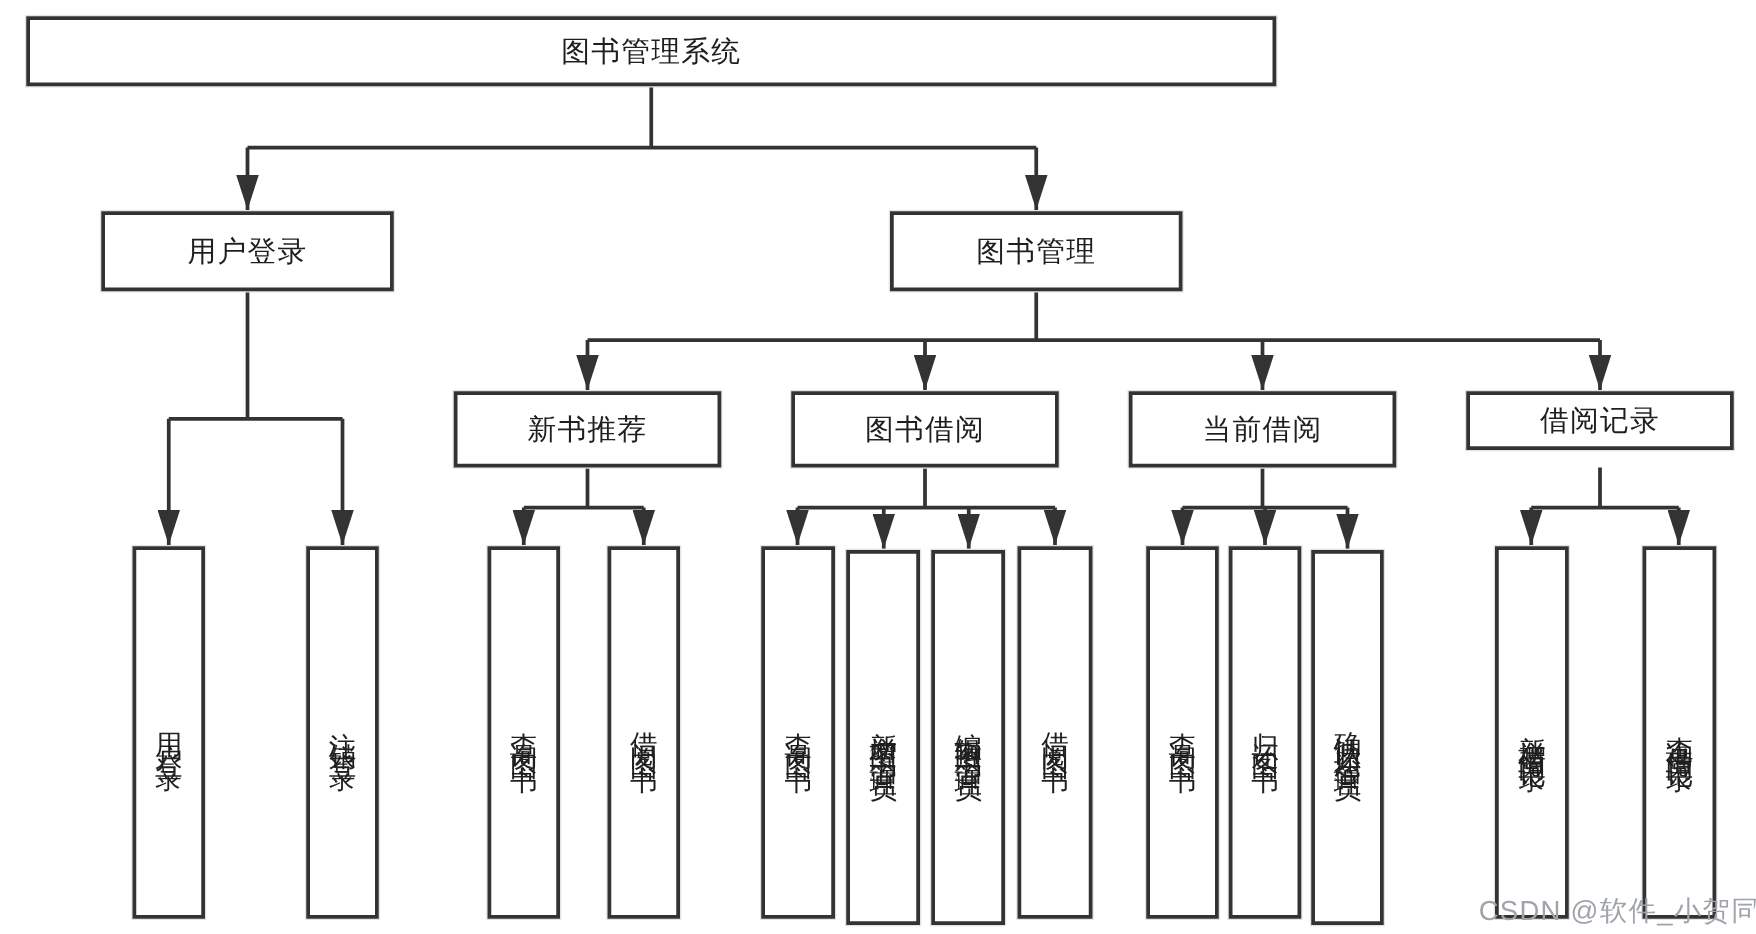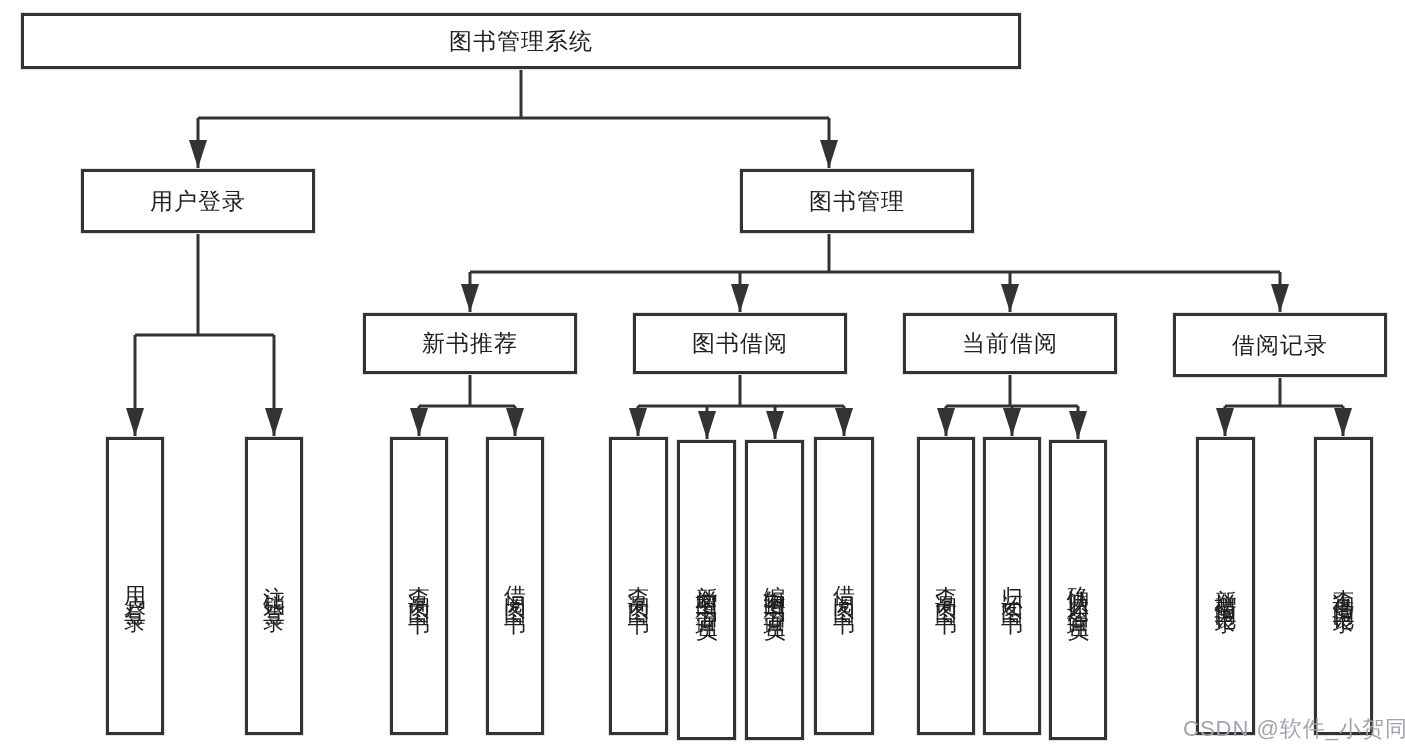--- a/index.html
+++ b/index.html
@@ -1,18 +1,18 @@
 <!DOCTYPE html>
 <html><head>
 <meta charset="utf-8">
 <style>
   html,body{margin:0;padding:0;background:#fff;}
   body{font-family:"Liberation Sans","DejaVu Sans",sans-serif;}
   .canvas{
-    position:relative;width:1405px;height:747px;background:#ffffff;overflow:hidden;
+    position:relative;width:1405px;height:747px;background:#ffffff;overflow:hidden;border-radius:29px;
   }
   .connectors{position:absolute;left:0;top:0;width:1405px;height:747px;z-index:1;}
   .node{
     position:absolute;z-index:2;background:#ffffff;
     border:3px solid #333333;box-sizing:border-box;
     display:flex;align-items:center;justify-content:center;
     color:#1f1f1f;box-shadow:0 0 0 1px #e3e3e3;
   }
   .hbox{font-size:23px;letter-spacing:1px;}
   .vbox span{
@@ -81,34 +81,34 @@
     </g>
   </svg>
 
   <div class="node hbox" style="left:21px;top:13px;width:1000px;height:56px;">
     <span>图书管理系统</span>
   </div>
 
   <div class="node hbox" style="left:81px;top:169px;width:234px;height:64px;">
     <span>用户登录</span>
   </div>
-  <div class="node hbox" style="left:712px;top:169px;width:234px;height:64px;margin-left:28px;">
+  <div class="node hbox" style="left:712px;top:169px;width:234px;height:64px;">
     <span>图书管理</span>
   </div>
 
   <div class="node hbox" style="left:363px;top:313px;width:214px;height:61px;align-items:center;">
     <span>新书推荐</span>
   </div>
   <div class="node hbox" style="left:903px;top:313px;width:214px;height:61px;">
     <span>当前借阅</span>
   </div>
   <div class="node hbox" style="left:633px;top:313px;width:214px;height:61px;">
     <span>图书借阅</span>
   </div>
-  <div class="node hbox" style="left:1173px;top:313px;width:214px;height:64px;">
+  <div class="node hbox" style="left:1173px;top:313px;width:214px;height:47px;">
     <span>借阅记录</span>
   </div>
 
   <div class="node vbox" style="left:106px;top:437px;width:58px;height:298px;">
     <span>用户登录</span>
   </div>
   <div class="node vbox" style="left:245px;top:437px;width:58px;height:298px;">
     <span>注销登录</span>
   </div>
 

